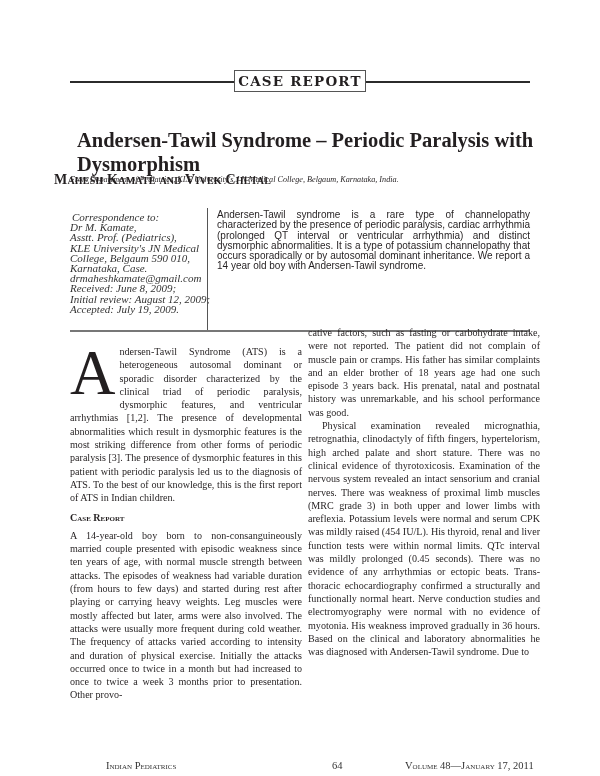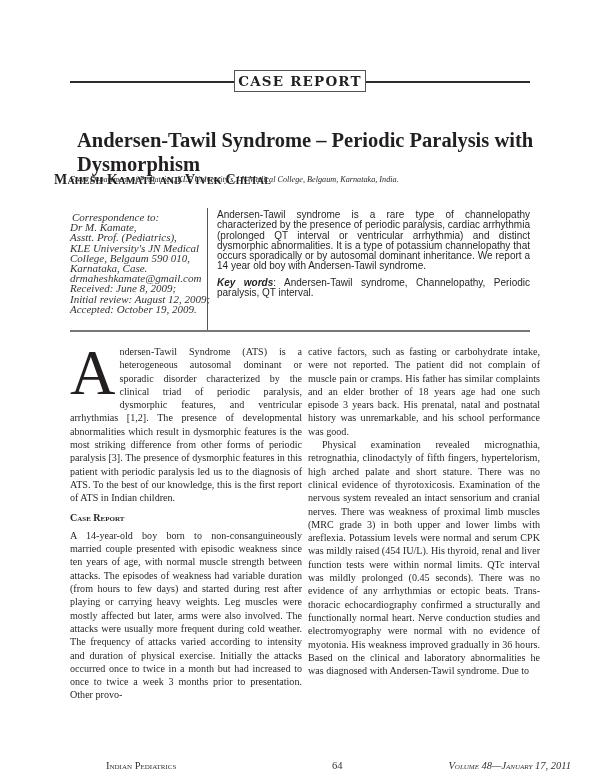--- a/index.html
+++ b/index.html
@@ -13,29 +13,29 @@
   .affil { position: absolute; left: 70px; top: 175px; font-size: 8.2px; font-style: italic; }
   .corr { position: absolute; left: 70px; top: 212px; width: 135px; font-size: 11px; font-style: italic; line-height: 10.2px; color: #333; }
   .corr div { white-space: nowrap; }
   .vdivider { position: absolute; left: 207px; top: 208px; width: 1px; height: 123px; background: #555; }
   .hdivider { position: absolute; left: 70px; top: 330px; width: 460px; height: 2px; background: #777; }
   .abstract { position: absolute; left: 217px; top: 210px; width: 313px; font-family: "Liberation Sans", sans-serif; font-size: 10px; line-height: 10.3px; text-align: justify; color: #231f20; }
   .abstract p { margin: 0 0 6px 0; }
   .kw-label { font-weight: bold; font-style: italic; }
   .col { position: absolute; top: 345px; width: 232px; font-size: 10.1px; line-height: 13.3px; text-align: justify; color: #231f20; }
   .col.left { left: 70px; }
-  .col.right { left: 308px; top: 345px; }
+  .col.right { left: 308px; top: 326px; }
   .col p { margin: 0; }
   .dropcap { float: left; font-size: 63px; line-height: 52px; margin: 2px 4px 0 0; font-family: "Liberation Serif", serif; }
   .section-heading { font-weight: bold; font-variant: small-caps; font-size: 10px; margin: 6px 0 5px 0 !important; }
   .indent { text-indent: 14px; }
   .footer { position: absolute; top: 760px; font-size: 10.5px; font-variant: small-caps; color: #333; margin-left: 36px; }
   .footer.left { left: 70px; }
   .footer.center { left: 296px; }
-  .footer.right { left: 395px; width: 140px; text-align: right; font-style: italic; }
+  .footer.right { left: 369px; width: 140px; text-align: left; }
 </style>
 </head>
 <body>
 
 <div class="rule left"></div>
 <div class="header-box">
   <span>CASE REPORT</span>
 </div>
 <div class="rule right"></div>
 
@@ -46,28 +46,27 @@
 <div class="corr">
   <div style="padding-left:2px">Correspondence to:</div>
   <div>Dr M. Kamate,</div>
   <div>Asstt. Prof. (Pediatrics),</div>
   <div>KLE University's JN Medical</div>
   <div>College, Belgaum 590 010,</div>
   <div>Karnataka, Case.</div>
   <div>drmaheshkamate@gmail.com</div>
   <div>Received: June 8, 2009;</div>
   <div>Initial review: August 12, 2009;</div>
-  <div>Accepted: October 19, 2009.</div>
+  <div>Accepted: July 19, 2009.</div>
 </div>
 
 <div class="vdivider"></div>
 
 <div class="abstract">
   <p>Andersen-Tawil syndrome is a rare type of channelopathy characterized by the presence of periodic paralysis, cardiac arrhythmia (prolonged QT interval or ventricular arrhythmia) and distinct dysmorphic abnormalities. It is a type of potassium channelopathy that occurs sporadically or by autosomal dominant inheritance. We report a 14 year old boy with Andersen-Tawil syndrome.</p>
-  <p><span class="kw-label">Key words</span><span>: Andersen-Tawil syndrome, Channelopathy, Periodic paralysis, QT interval.</span></p>
 </div>
 
 <div class="hdivider"></div>
 
 <div class="col left">
   <p><span class="dropcap">A</span><span>ndersen-Tawil Syndrome (ATS) is a heterogeneous autosomal dominant or sporadic disorder characterized by the clinical triad of periodic paralysis, dysmorphic features, and ventricular arrhythmias [1,2]. The presence of developmental abnormalities which result in dysmorphic features is the most striking difference from other forms of periodic paralysis [3]. The presence of dysmorphic features in this patient with periodic paralysis led us to the diagnosis of ATS. To the best of our knowledge, this is the first report of ATS in Indian children.</span></p>
   <p class="section-heading">Case Report</p>
   <p>A 14-year-old boy born to non-consanguineously married couple presented with episodic weakness since ten years of age, with normal muscle strength between attacks. The episodes of weakness had variable duration (from hours to few days) and started during rest after playing or carrying heavy weights. Leg muscles were mostly affected but later, arms were also involved. The attacks were usually more frequent during cold weather. The frequency of attacks varied according to intensity and duration of physical exercise. Initially the attacks occurred once to twice in a month but had increased to once to twice a week 3 months prior to presentation. Other provo-</p>
 </div>
 

